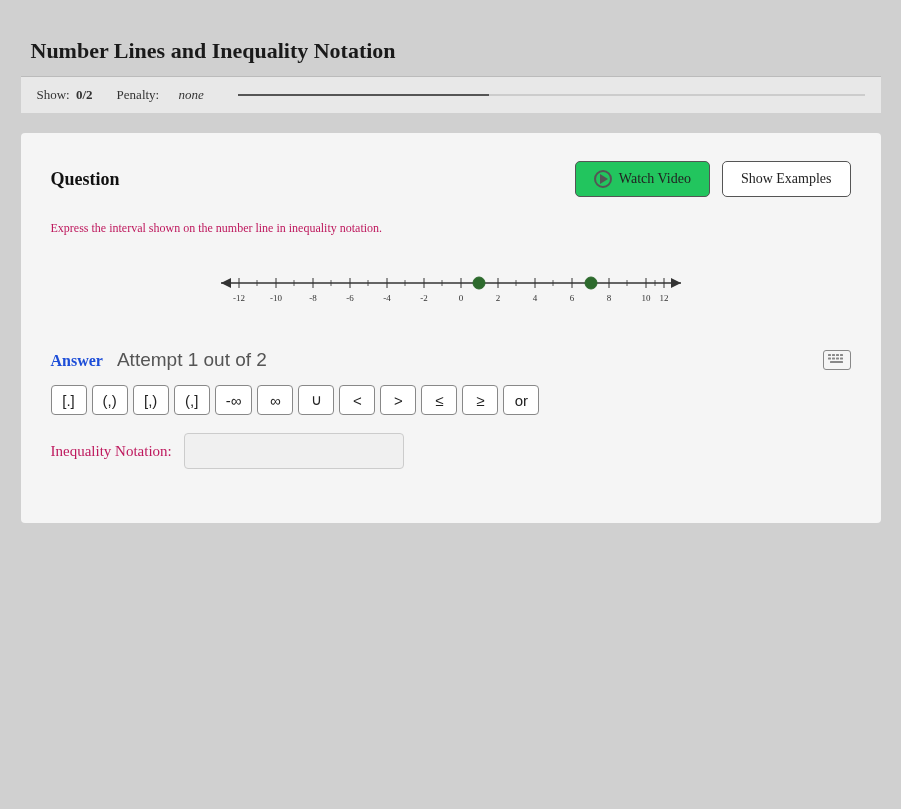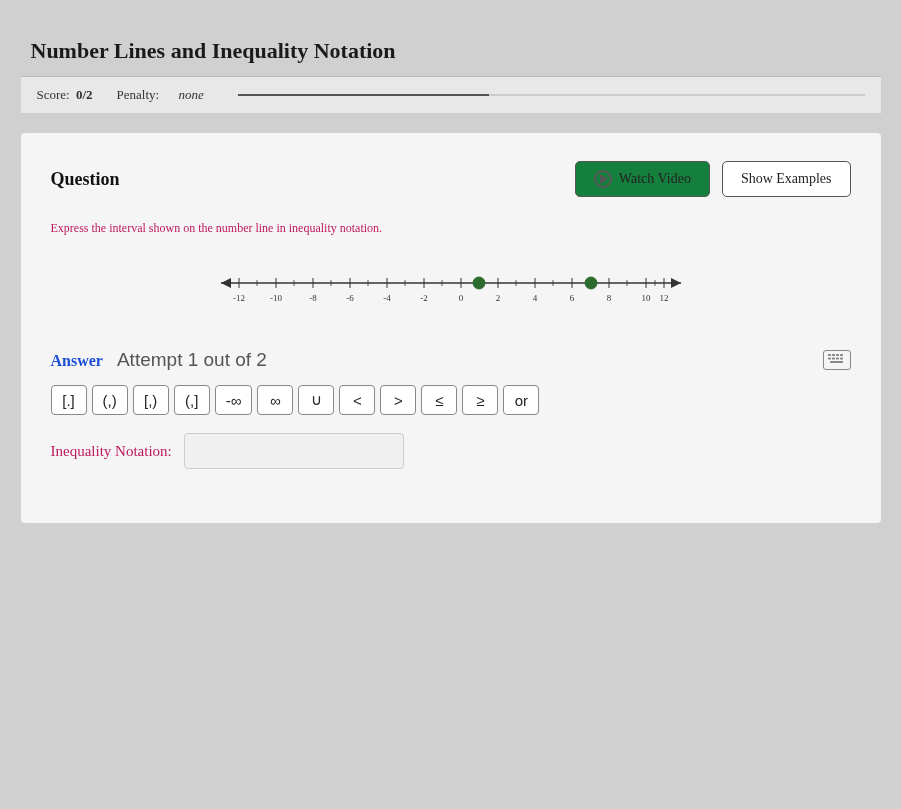--- a/index.html
+++ b/index.html
@@ -56,21 +56,21 @@
       color: #111;
     }
     .header-buttons {
       display: flex;
       gap: 12px;
     }
     .btn-watch {
       display: flex;
       align-items: center;
       gap: 7px;
-      background: #15803d;
+      background: #22c55e;
       border: 1.5px solid #555;
       border-radius: 5px;
       padding: 8px 18px;
       font-size: 14px;
       color: #222;
       cursor: pointer;
       font-family: 'Georgia', serif;
     }
     .btn-watch .play-icon {
       width: 18px;
@@ -199,21 +199,21 @@
     }
   </style>
 </head>
 <body>
 
 <div class="page-container">
   <div class="page-title">Number Lines and Inequality Notation</div>
 
   <div class="score-bar">
     <span>
-      <span>Score:</span>
+      <span>Show:</span>
       <strong style="margin-left:3px;">0/2</strong>
     </span>
     <span>
       <span>Penalty:</span>
       <span style="margin-left:16px;font-style:italic;">none</span>
     </span>
     <div class="divider"></div>
   </div>
 
   <div class="main-card">

